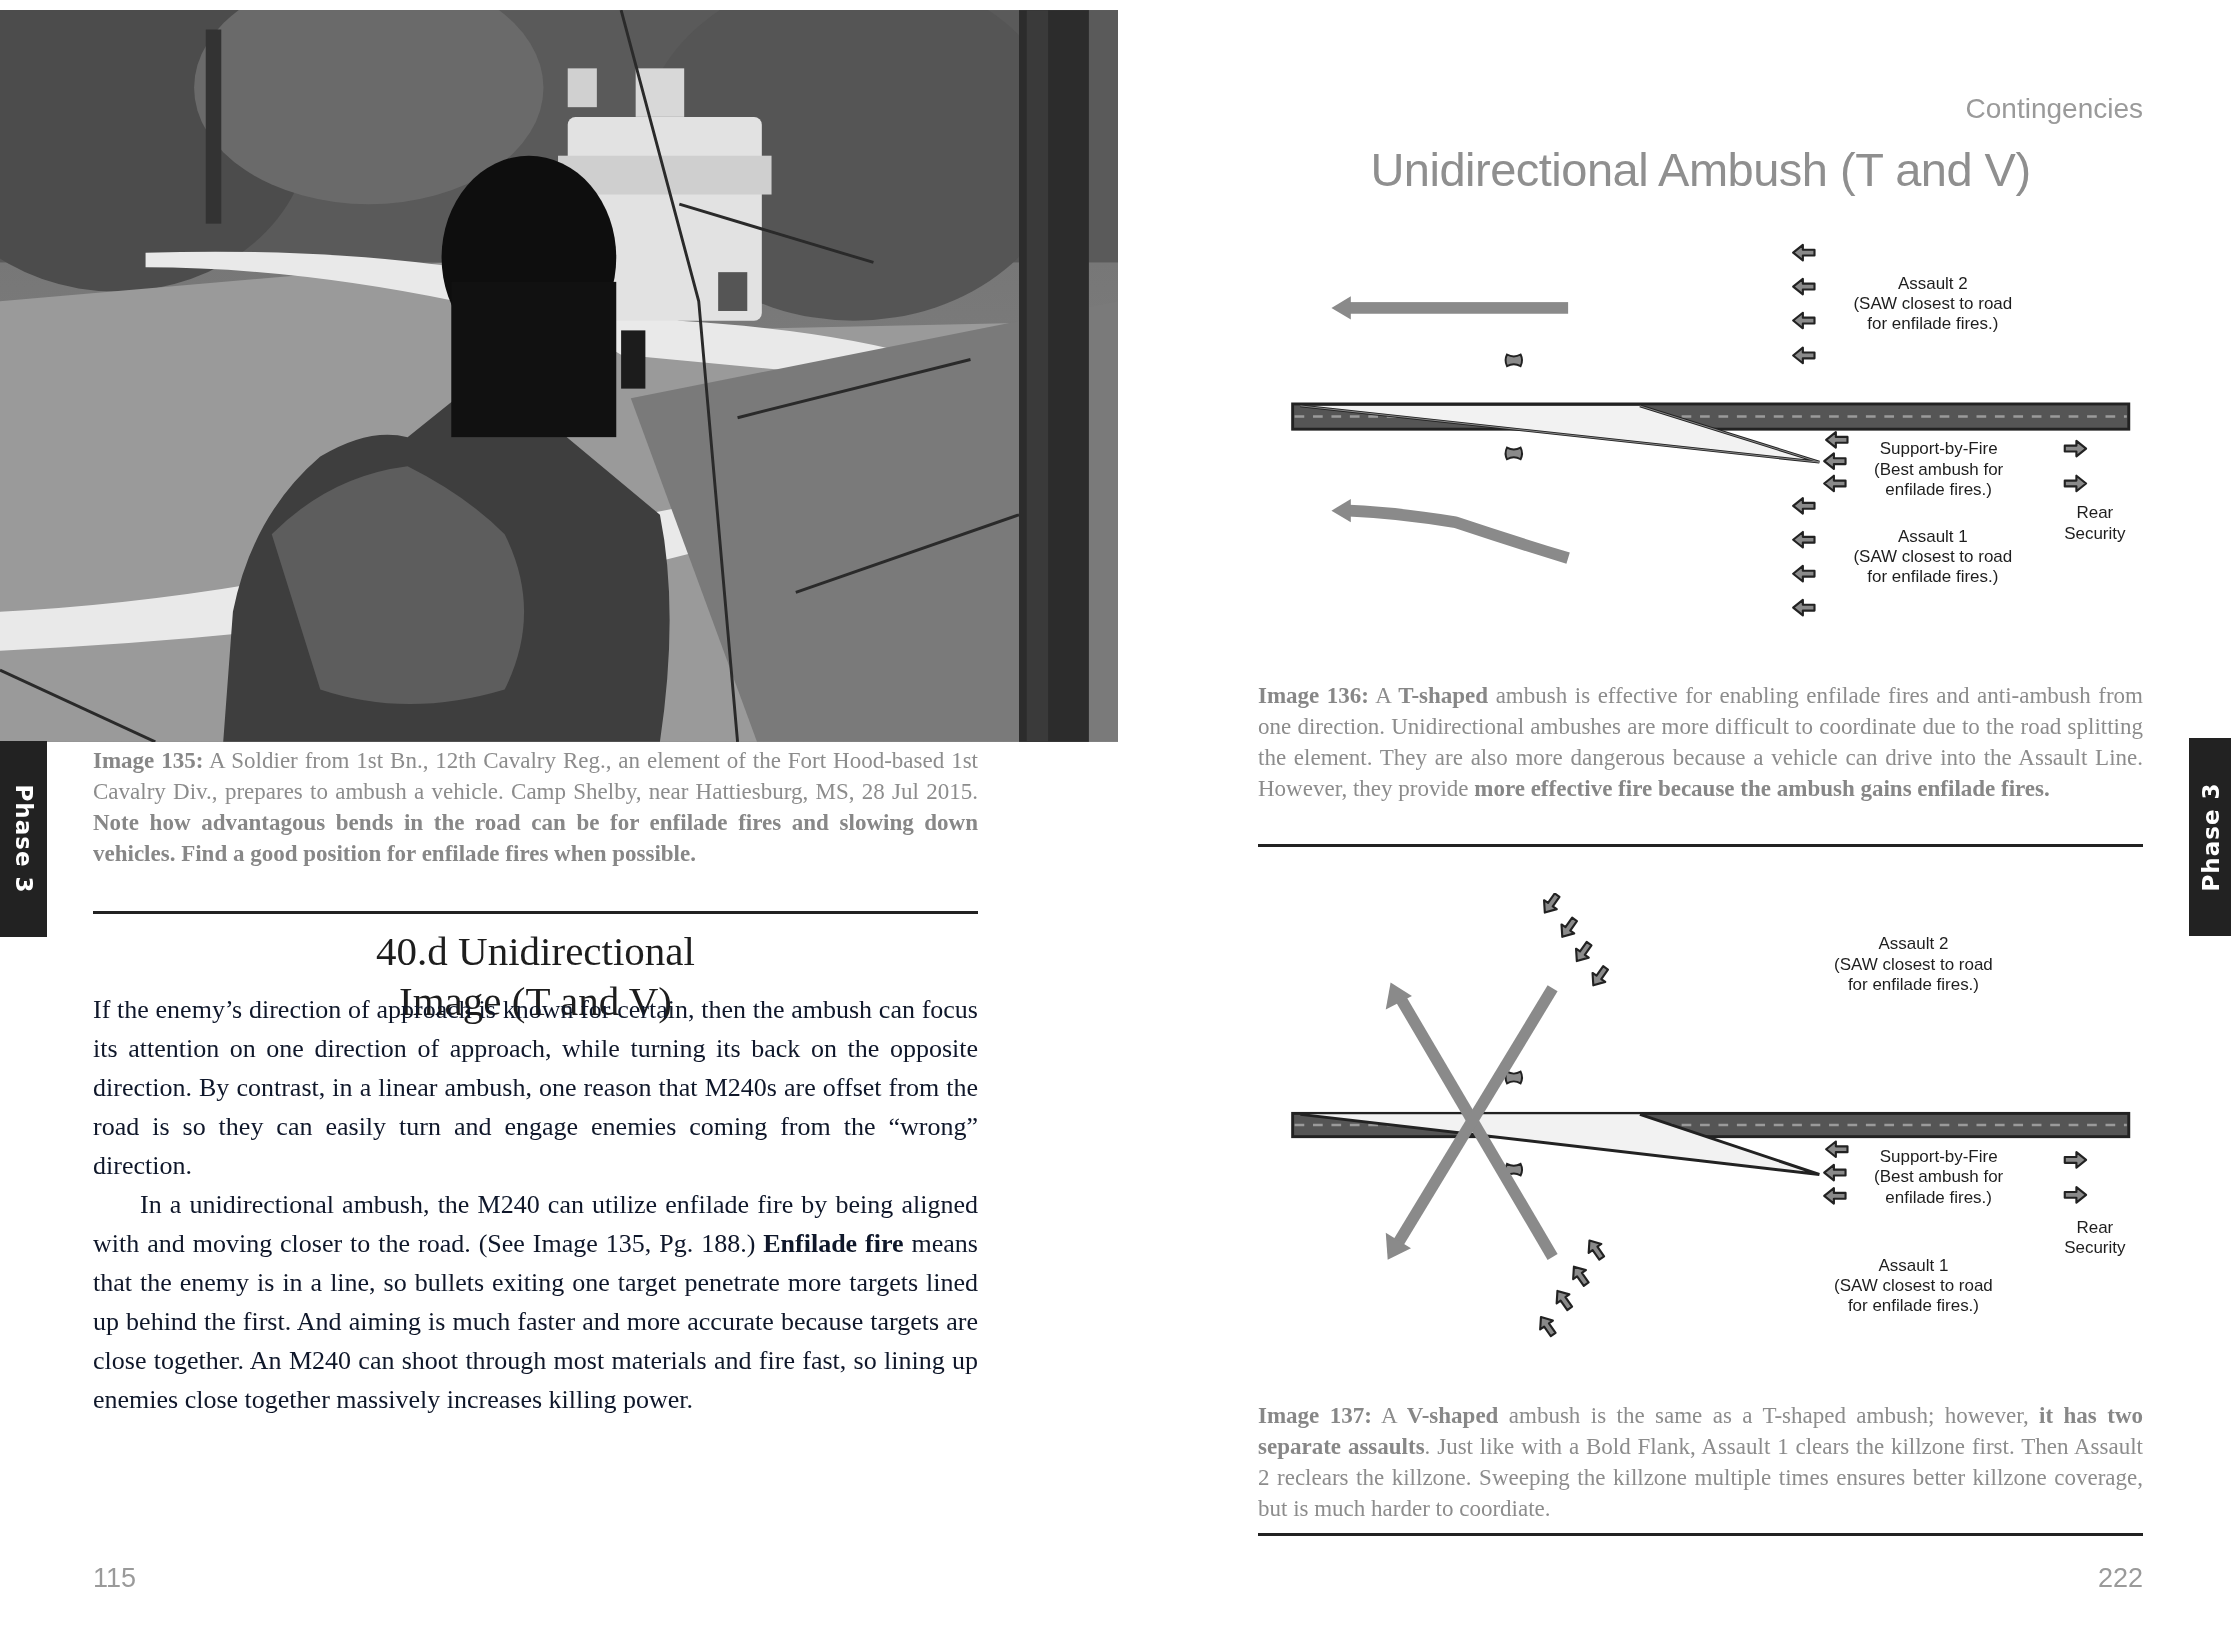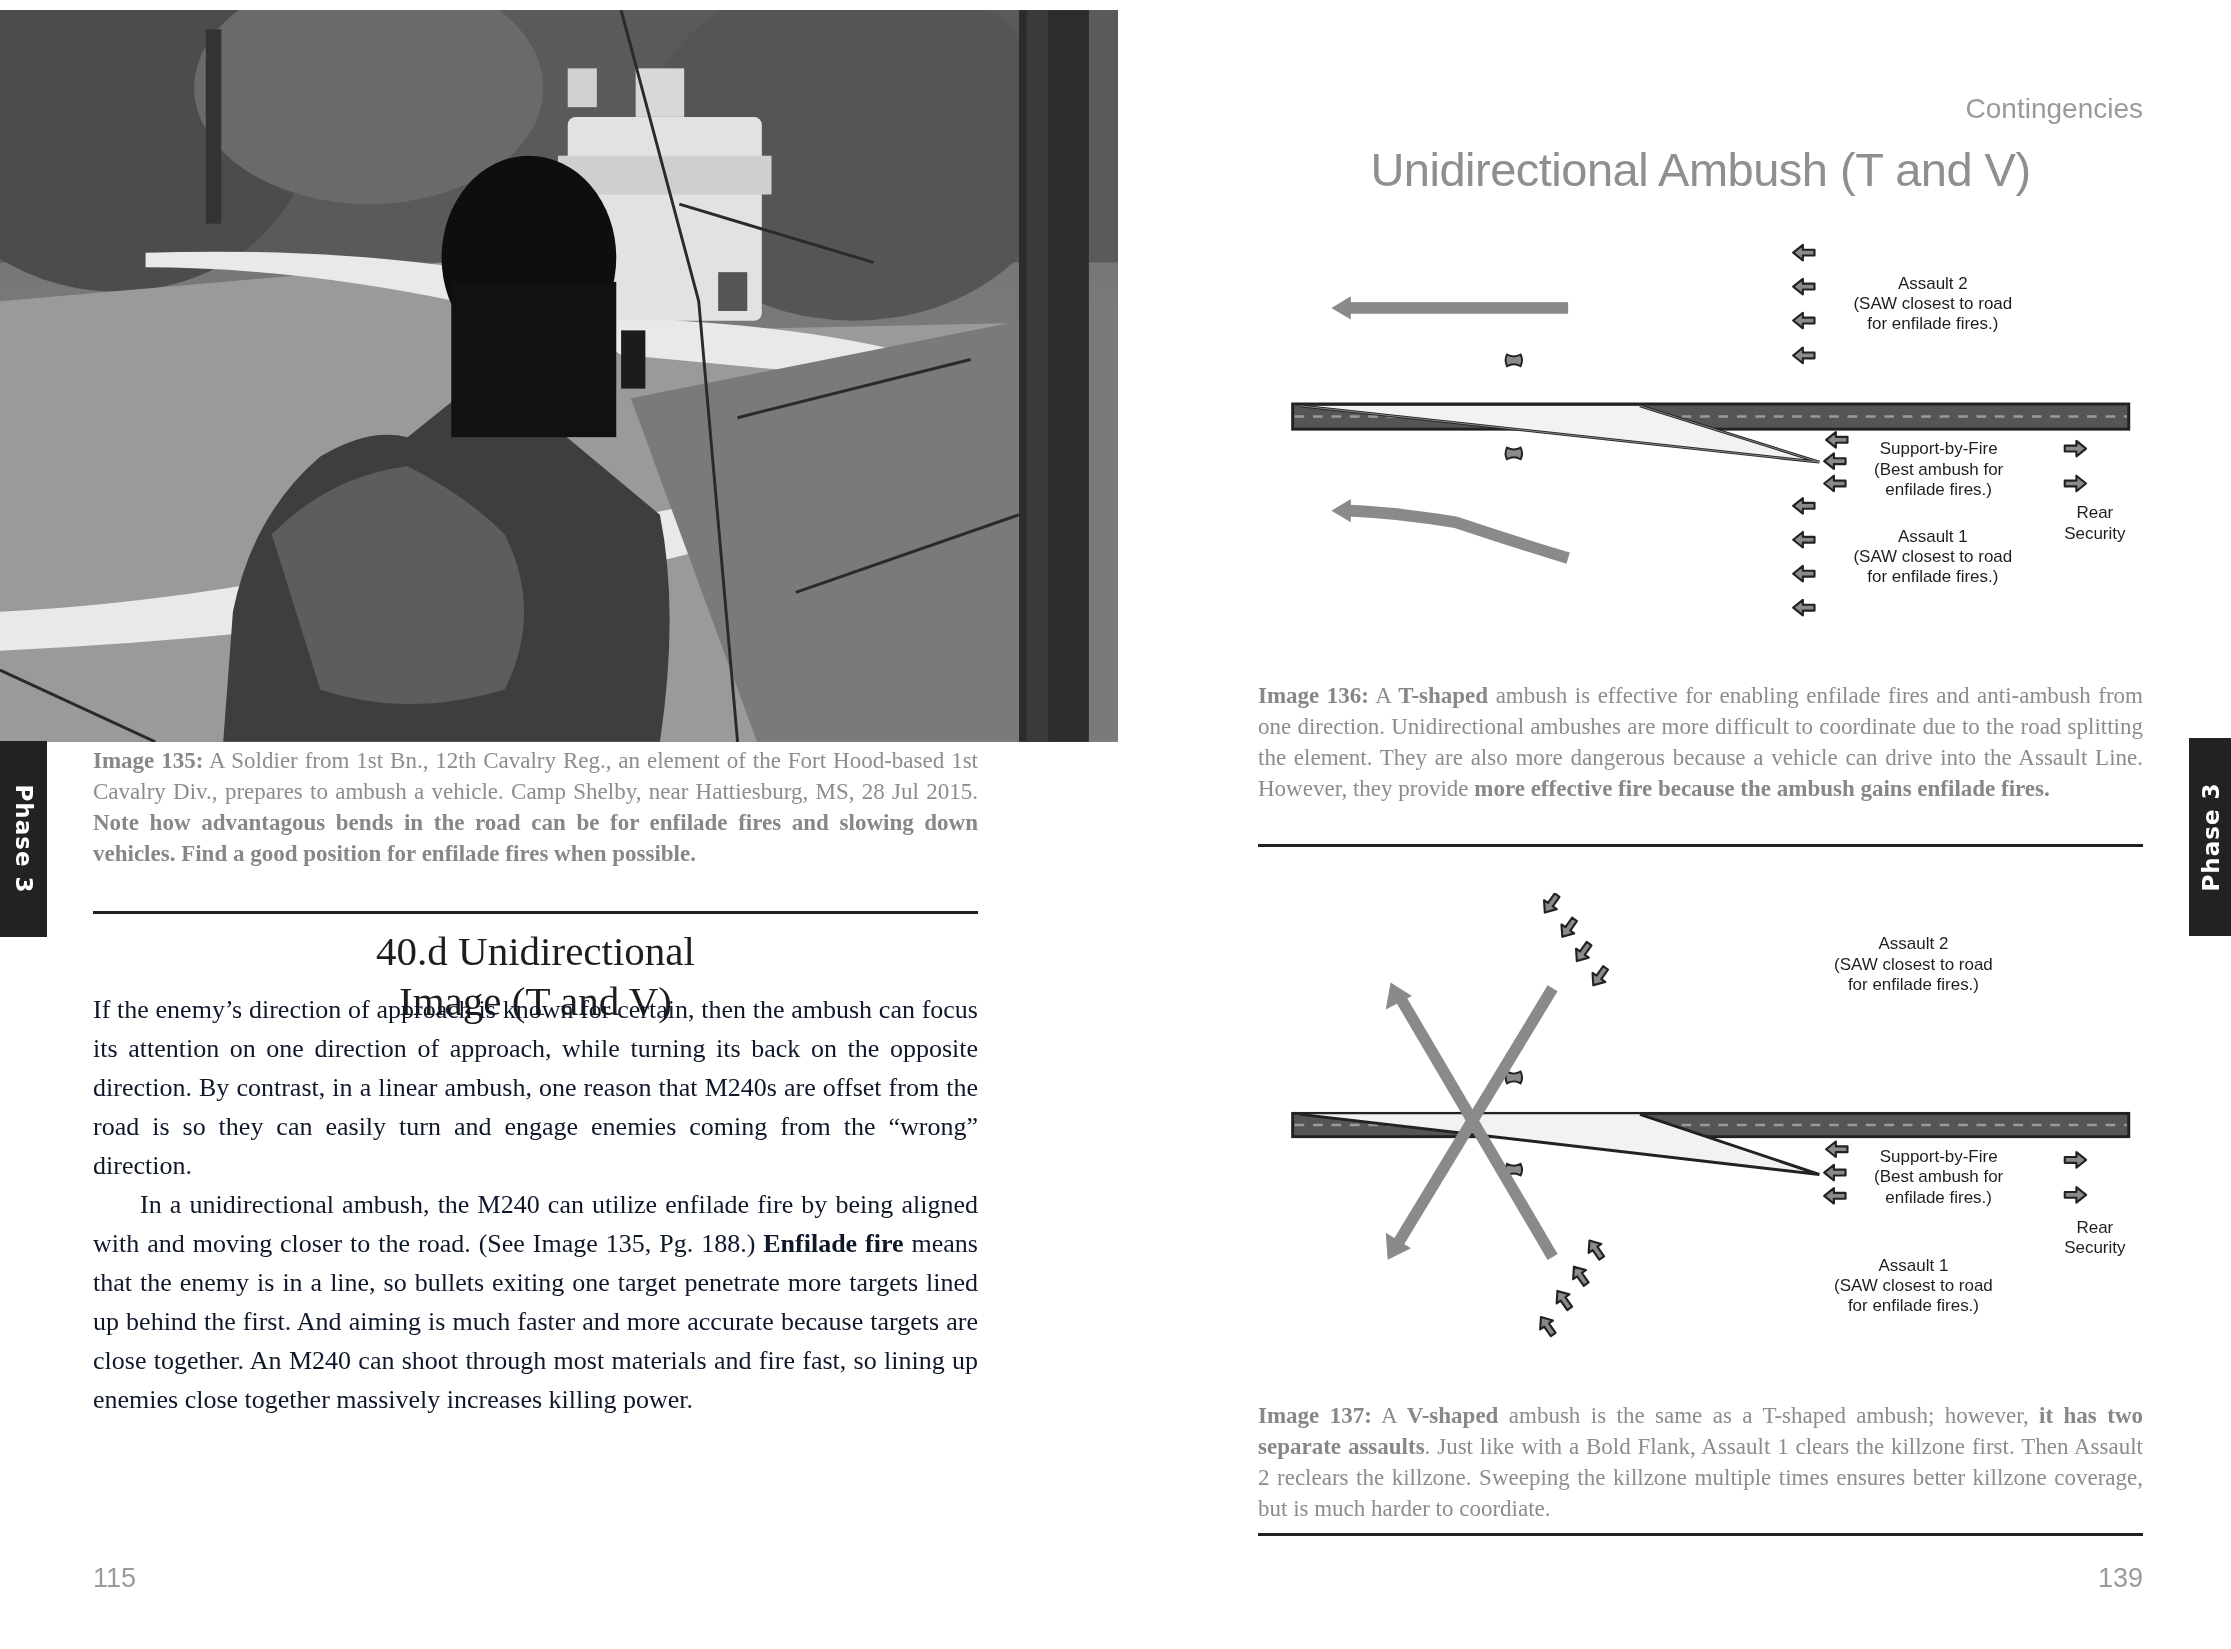--- a/index.html
+++ b/index.html
@@ -242,18 +242,18 @@
     <text class="dlabel" x="652" y="410"><tspan>(SAW closest to road</tspan></text>
     <text class="dlabel" x="652" y="431"><tspan>for enfilade fires.)</tspan></text>
     <text class="dlabel" x="839" y="350"><tspan>Rear</tspan></text>
     <text class="dlabel" x="839" y="371"><tspan>Security</tspan></text>
   </svg>
 </div>
 
 <div id="cap137" class="abs caption"><b>Image 137:</b><span> A </span><b>V-shaped</b><span> ambush is the same as a T-shaped ambush; however, </span><b>it has two separate assaults</b><span>. Just like with a Bold Flank, Assault 1 clears the killzone first. Then Assault 2 reclears the killzone. Sweeping the killzone multiple times ensures better killzone coverage, but is much harder to coordiate.</span></div>
 <div id="rule137" class="abs rule"></div>
 
-<div id="pn-right" class="abs pagenum">139</div>
+<div id="pn-right" class="abs pagenum">222</div>
 
 <div id="tab-right" class="abs tab">
   <span>Phase 3</span>
 </div>
 
 
 </body></html>

